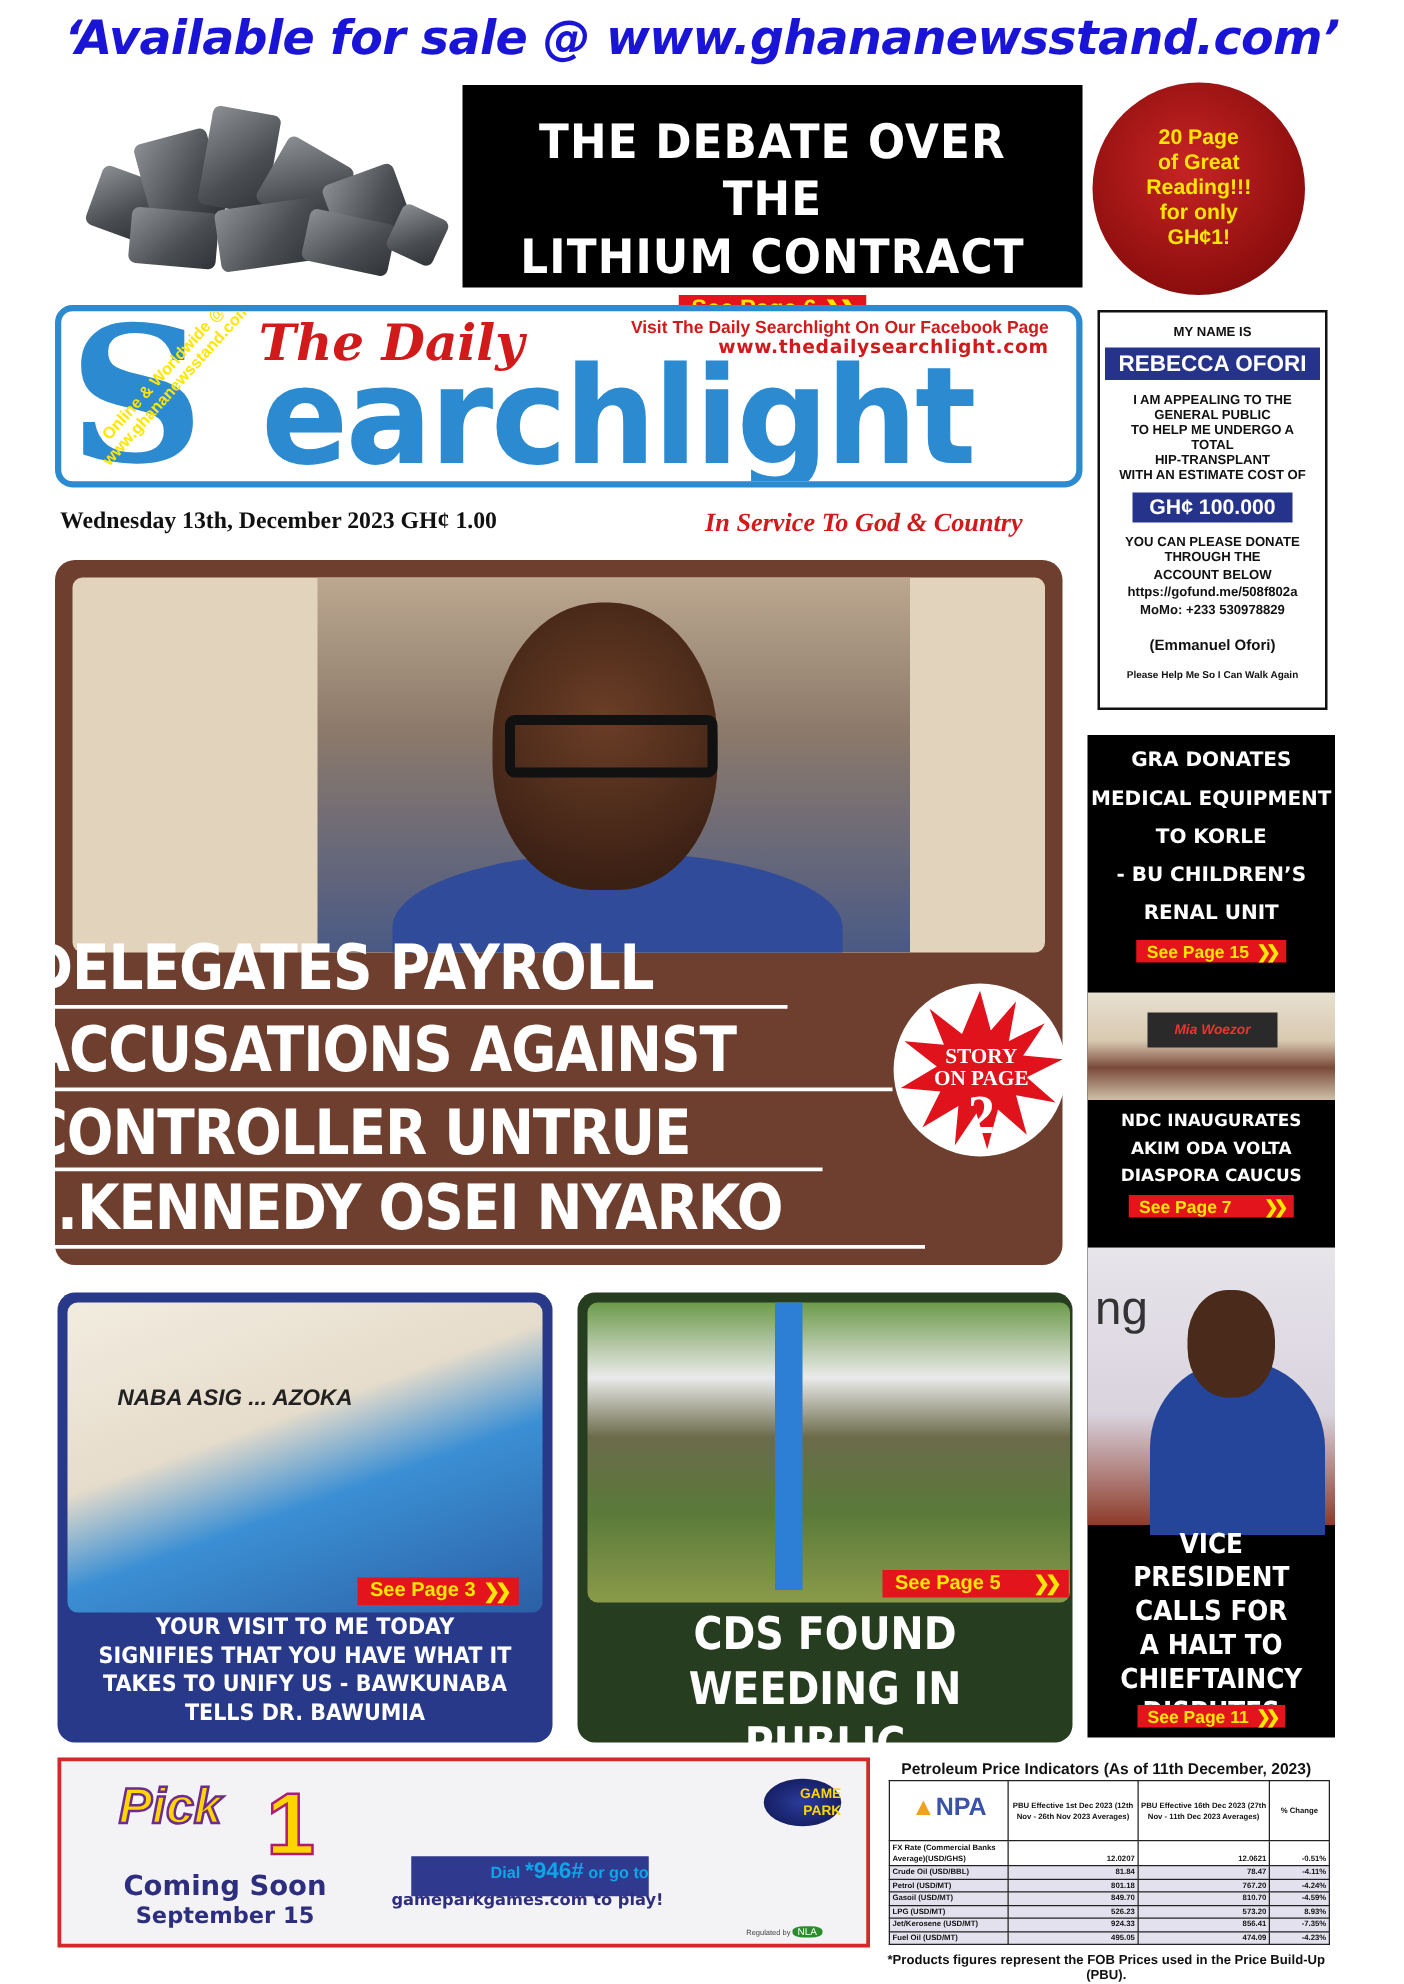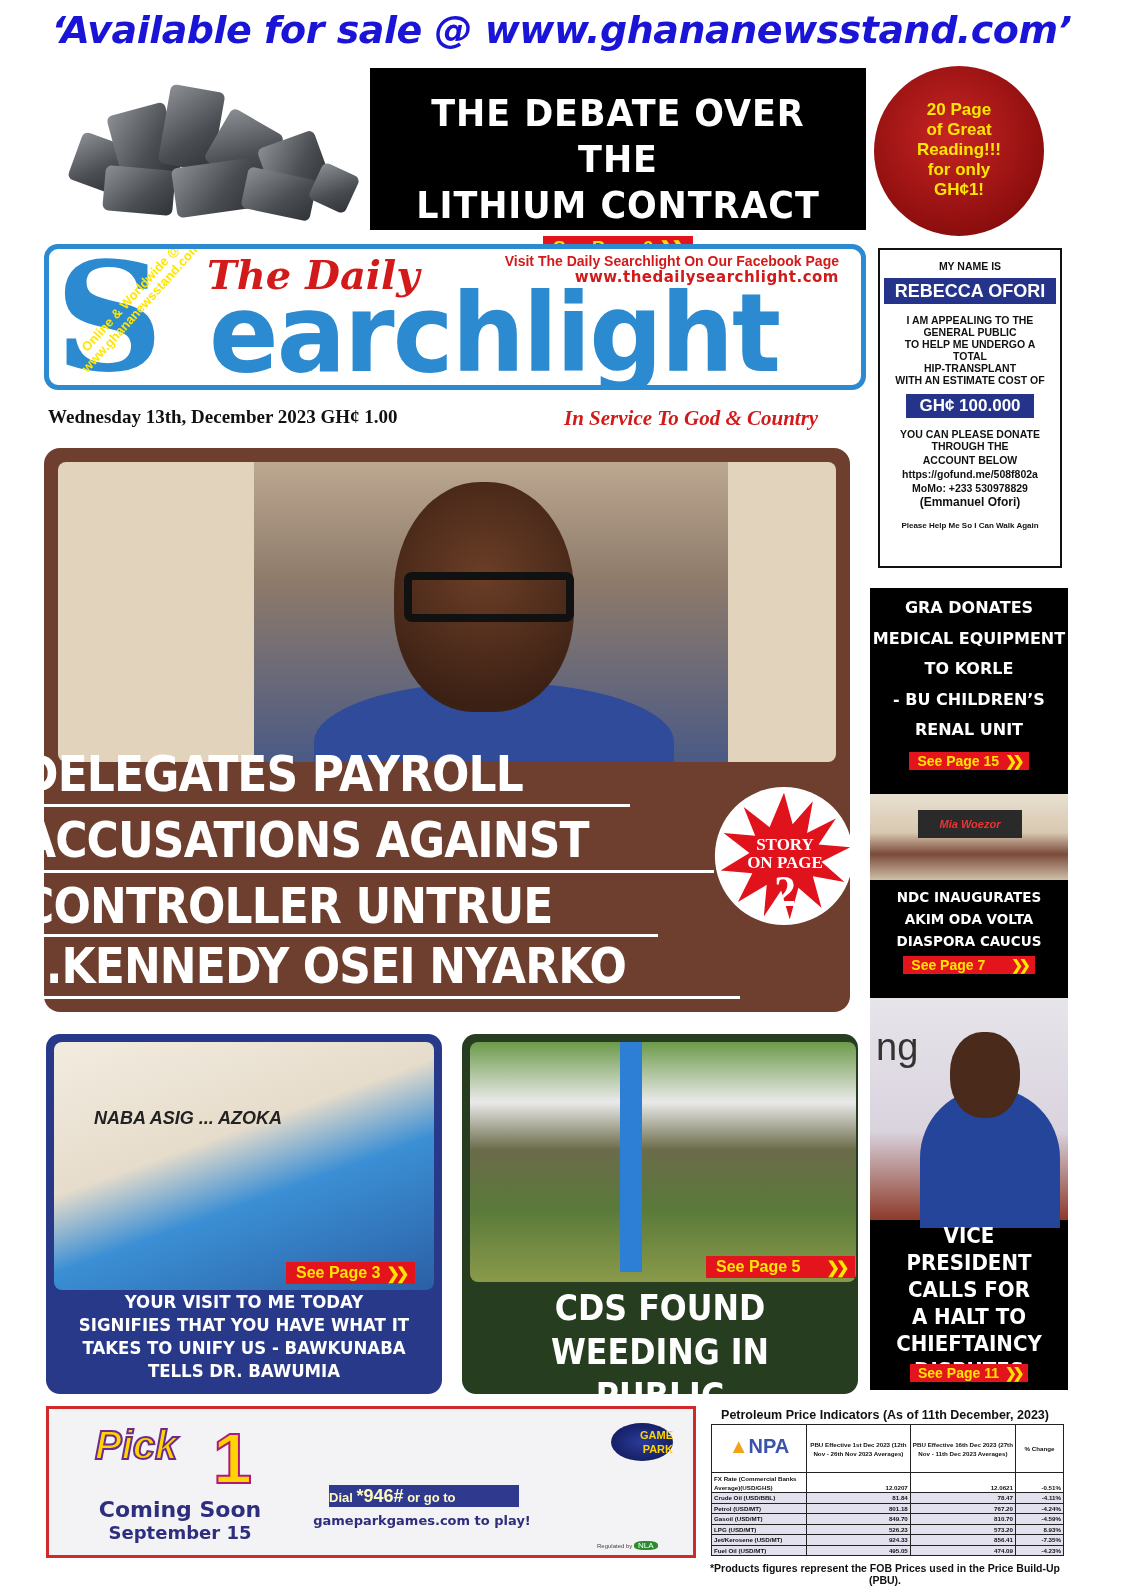--- a/index.html
+++ b/index.html
@@ -77,21 +77,21 @@
   .tag-abs { position: absolute; font-size: 16px; padding: 0 10px; height: 22px; justify-content: center; }
 
   
   .ad { left: 46px; top: 1406px; width: 650px; height: 152px; border: 3px solid #d12a2a; background: #f3f2f4; overflow: hidden; }
   .pick1 { left: 46px; top: 14px; width: 160px; height: 70px; }
   .pick1 .logo { font-size: 40px; font-weight: bold; font-style: italic; color: #ffd500; -webkit-text-stroke: 2px #6c2b8f; }
   .pick1 .one { position: absolute; left: 118px; top: -4px; font-size: 70px; font-weight: bold; color: #ffd500; -webkit-text-stroke: 2px #b0187a; }
   .coming { left: 26px; top: 88px; width: 210px; text-align: center; color: #2e2e7e; font-weight: bold; font-family: "DejaVu Sans", sans-serif; font-size: 22px; }
   .coming .date { font-size: 18px; display: block; }
   .ad-q { left: 270px; top: 32px; width: 200px; text-align: center; color: #2e2e7e; font-weight: bold; font-size: 17px; font-family: "DejaVu Sans", sans-serif; line-height: 18px; }
-  .ad-dial { left: 280px; top: 76px; width: 190px; height: 22px; background: #2f3a8f; color: #fef9c3; text-align: left; font-size: 13px; line-height: 22px; font-weight: bold; }
+  .ad-dial { left: 280px; top: 76px; width: 190px; height: 32px; background: #2f3a8f; color: #0ea5e9; text-align: right; font-size: 13px; line-height: 22px; font-weight: bold; }
   .ad-dial b { font-size: 18px; }
   .ad-url { left: 258px; top: 104px; width: 230px; text-align: center; color: #2e2e7e; font-weight: bold; font-size: 13px; font-family: "DejaVu Sans", sans-serif; }
   .ad-gp { left: 562px; top: 14px; width: 62px; height: 38px; background: radial-gradient(#2b3b9a, #0d1550); border-radius: 50%; color: #ffd500; font-weight: bold; font-size: 11px; text-align: right; line-height: 14px; padding-top: 5px; }
   .ad-reg { left: 548px; top: 132px; font-size: 6px; color: #444; }
   .ad-reg span { display: inline-block; background: #2c8b2c; color: #fff; border-radius: 40%; padding: 0 4px; font-size: 8px; }
 
   
   .petro-title { left: 700px; top: 1408px; width: 370px; text-align: center; font-weight: bold; font-size: 12.5px; color: #111; }
   .petro { left: 711px; top: 1424px; width: 353px; border-collapse: collapse; font-size: 6.2px; font-weight: bold; color: #111; }
   .petro td { border: 1px solid #222; padding: 0 2px; height: 10.5px; line-height: 9px; }
@@ -160,21 +160,21 @@
   <div>TO HELP ME UNDERGO A</div>
   <div>TOTAL</div>
   <div>HIP-TRANSPLANT</div>
   <div>WITH AN ESTIMATE COST OF</div>
   <div class="cost-box">GH¢ 100.000</div>
   <div>YOU CAN PLEASE DONATE</div>
   <div>THROUGH THE</div>
   <div style="margin-top:2px">ACCOUNT BELOW</div>
   <div style="margin-top:2px">https://gofund.me/508f802a</div>
   <div style="margin-top:2px">MoMo: +233 530978829</div>
-  <div style="font-size:12px;margin-top:2px">(Emmanuel Ofori)</div>
+  <div style="font-size:12px;margin-top:16px">(Emmanuel Ofori)</div>
   <div class="small">Please Help Me So I Can Walk Again</div>
 </div>
 
 <div class="abs main-story">
   <div class="abs main-photo">
     <div class="abs portrait">
       <div class="abs shirt"></div>
       <div class="abs face"></div>
       <div class="abs glasses"></div>
     </div>

